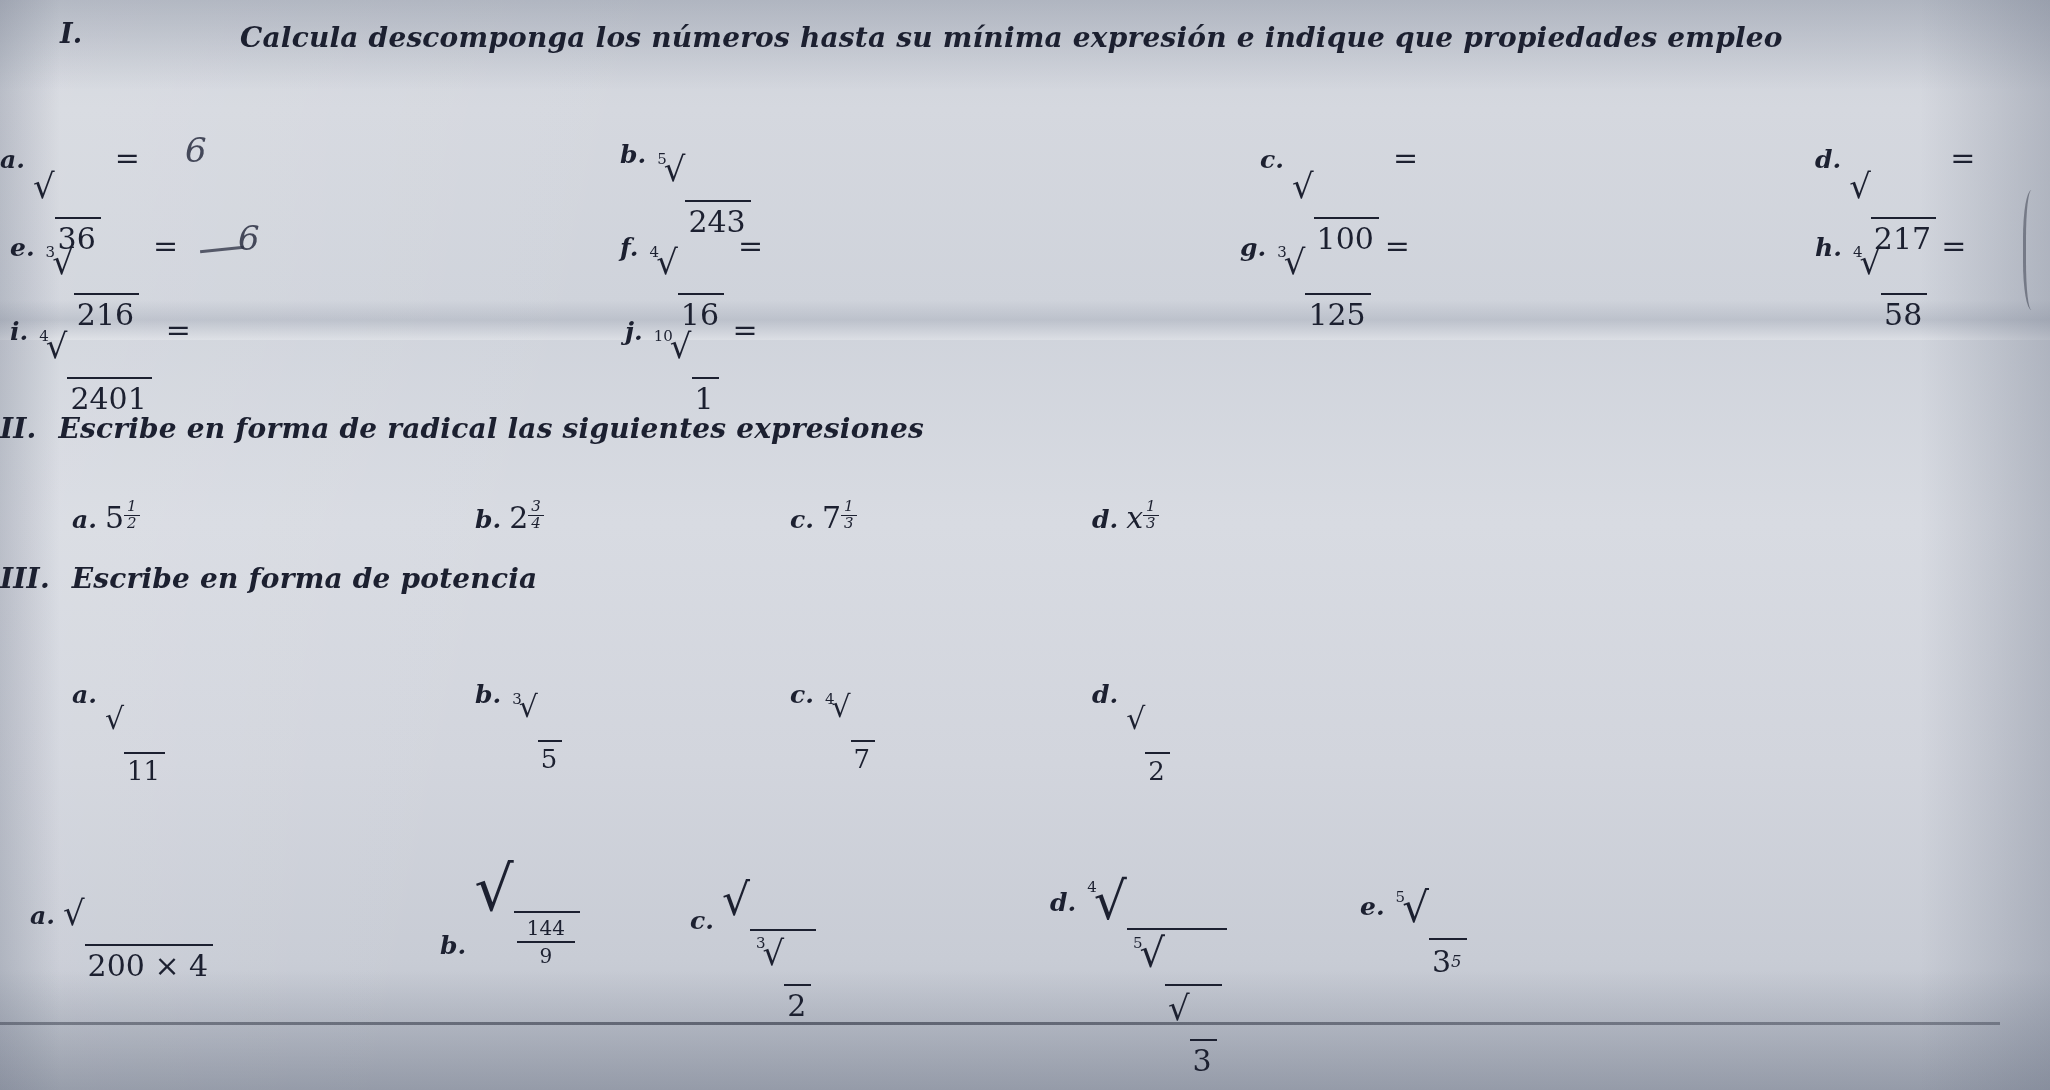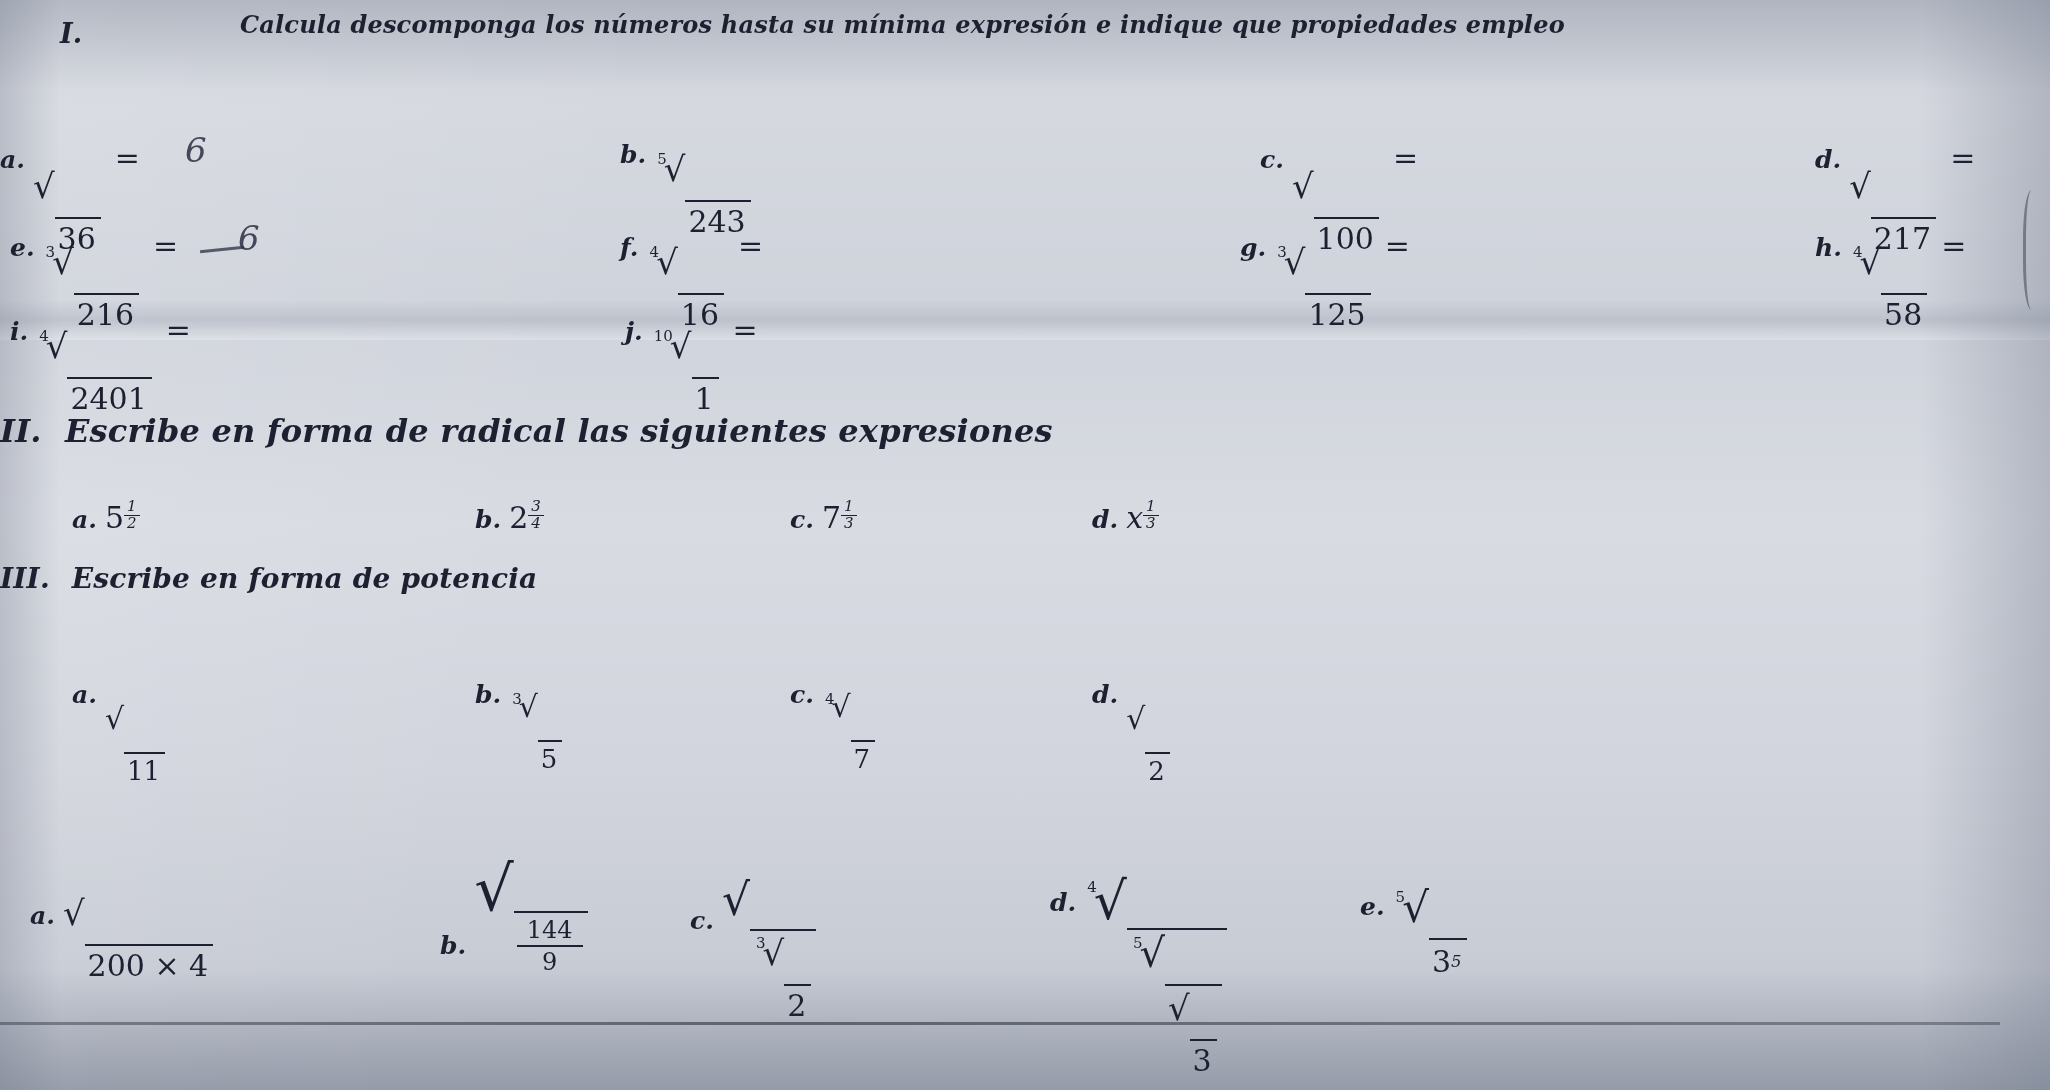--- a/index.html
+++ b/index.html
@@ -132,21 +132,21 @@
   }
   .frac .num { border-bottom: 1.6px solid #1c2030; padding: 0 3px; }
   .frac .den { padding: 0 3px; }
 
   
   .bigfrac {
     display: inline-flex;
     flex-direction: column;
     align-items: center;
     line-height: 1.1;
-    font-size: 24px;
+    font-size: 20px;
   }
   .bigfrac .num { border-bottom: 2.4px solid #1c2030; padding: 0 10px 2px 10px; }
   .bigfrac .den { padding: 2px 10px 0 10px; }
 
   
   .hand {
     position: absolute;
     font-family: "DejaVu Serif", serif;
     font-style: italic;
     color: #2b2f42;
@@ -176,21 +176,21 @@
 <div class="paper"></div>
 <div class="shadow-band band-top"></div>
 <div class="shadow-band band-fold"></div>
 <div class="shadow-band band-bottom"></div>
 <div class="shadow-band band-right"></div>
 <div class="shadow-band band-left"></div>
 
 <div class="sheet">
 
   <div class="sec-title it" style="left:60px; top:18px;">I.</div>
-  <div class="sec-title it" style="left:240px; top:10px; font-size:24px;">Calcula descomponga los números hasta su mínima expresión e indique que propiedades empleo</div>
+  <div class="sec-title it" style="left:240px; top:21px; font-size:28px;">Calcula descomponga los números hasta su mínima expresión e indique que propiedades empleo</div>
 
   <div class="item" style="left:0px; top:140px;">
     <span class="lbl">a.</span>
     <span class="math radical">
       <span class="rad-index"></span>
       <span class="rad-sign">√</span>
       <span class="rad-body">36</span>
     </span>
     <span class="eq">=</span>
   </div>
@@ -283,21 +283,21 @@
     <span class="math radical">
       <span class="rad-index">10</span>
       <span class="rad-sign">√</span>
       <span class="rad-body">1</span>
     </span>
     <span class="eq">=</span>
   </div>
 
   <div class="edge-mark"></div>
 
-  <div class="sec-title it" style="left:0px; top:412px; font-size:32px;">
+  <div class="sec-title it" style="left:0px; top:412px; font-size:28px;">
     <span>II.</span>
     <span style="margin-left:12px;">Escribe en forma de radical las siguientes expresiones</span>
   </div>
 
   <div class="item" style="left:72px; top:500px;">
     <span class="lbl">a.</span>
     <span class="math">
       <span>5</span>
       <span class="frac">
         <span class="num">1</span>

